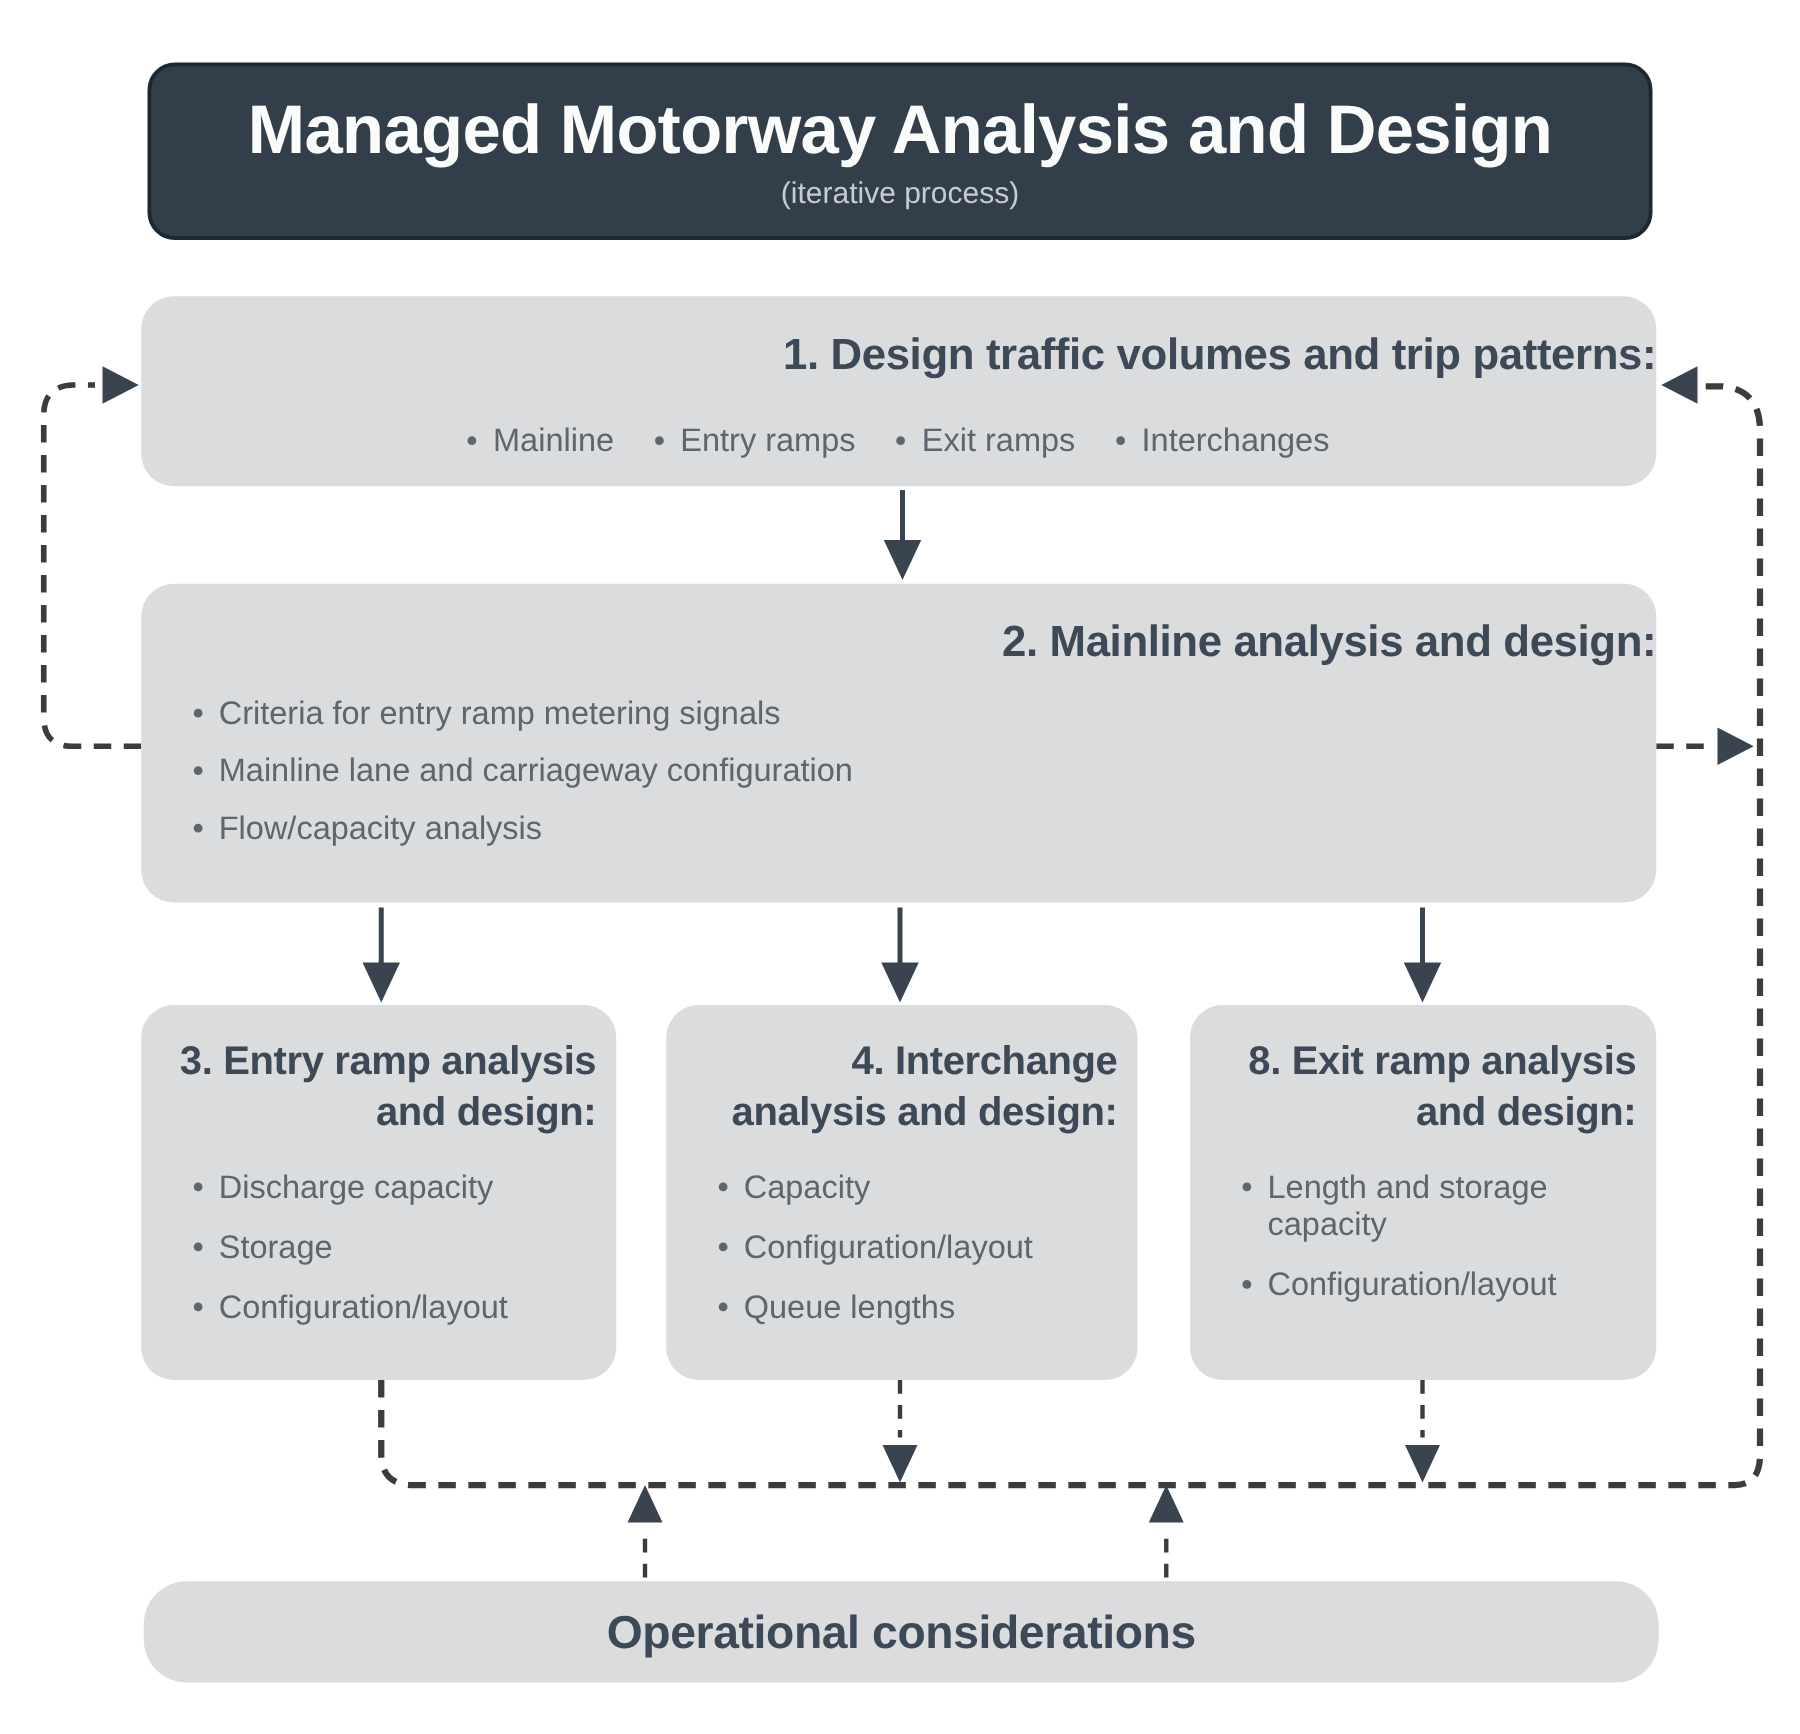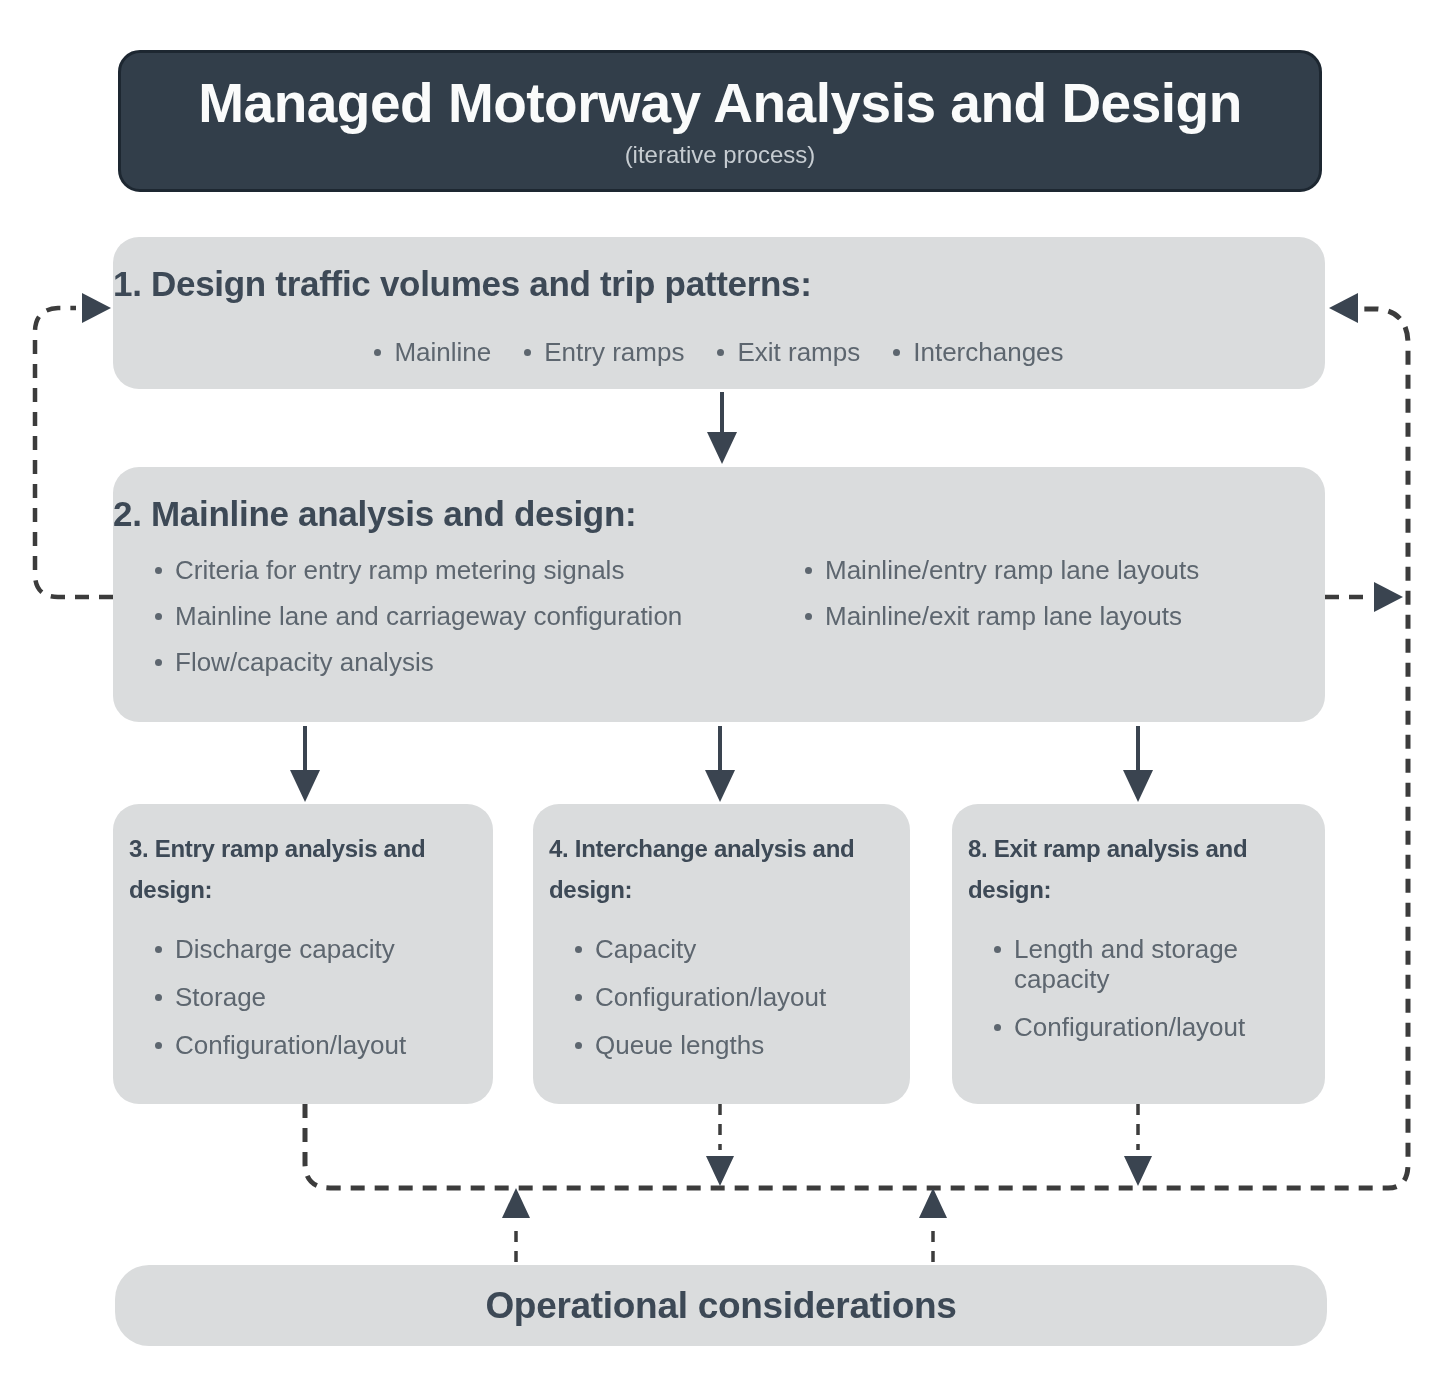--- a/index.html
+++ b/index.html
@@ -21,23 +21,23 @@
 
   .title-box{position:absolute;left:118px;top:50px;width:1204px;height:142px;
              background:var(--header-bg);border:3px solid var(--header-border);
              border-radius:22px;box-sizing:border-box;display:flex;flex-direction:column;
              align-items:center;justify-content:center;}
   .title{color:var(--title-text);font-size:55px;font-weight:bold;letter-spacing:-0.5px;line-height:1.1;}
   .subtitle{color:var(--subtitle-text);font-size:24px;margin-top:7px;}
 
   .box{position:absolute;background:var(--box-bg);border-radius:26px;box-sizing:border-box;
        color:var(--bullet-text);}
-  .box-heading{color:var(--heading-text);font-weight:bold;font-size:35px;text-align:left;
+  .box-heading{color:var(--heading-text);font-weight:bold;font-size:35px;text-align:right;
                letter-spacing:-0.3px;line-height:1.2;}
-  .small-heading{font-size:24px;line-height:41px;}
+  .small-heading{font-size:32px;line-height:41px;}
 
   .box1{left:113px;top:237px;width:1212px;height:152px;padding-top:26px;}
   .inline-bullets{display:flex;justify-content:center;gap:33px;list-style:none;
                   margin:32px 0 0;padding:0;font-size:26px;}
   .inline-bullets .bullet-row{margin:0;}
 
   .bullet-row{display:flex;align-items:flex-start;line-height:30px;}
   .dot{width:7px;height:7px;border-radius:50%;background:currentColor;flex:none;
        margin-top:12px;margin-right:13px;}
 
@@ -152,30 +152,20 @@
           </li>
         <li class="bullet-row">
             <span class="dot"></span>
             <span>Mainline lane and carriageway configuration</span>
           </li>
         <li class="bullet-row">
             <span class="dot"></span>
             <span>Flow/capacity analysis</span>
           </li>
       </ul>
-      <ul class="col-right" style="list-style:none;margin:0;padding:0;">
-        <li class="bullet-row">
-            <span class="dot"></span>
-            <span>Mainline/entry ramp lane layouts</span>
-          </li>
-        <li class="bullet-row">
-            <span class="dot"></span>
-            <span>Mainline/exit ramp lane layouts</span>
-          </li>
-      </ul>
     </div>
   </div>
 
   <div class="box box3">
     <div class="box-heading small-heading">3. Entry ramp analysis and design:</div>
     <ul class="v-bullets">
       <li class="bullet-row">
           <span class="dot"></span>
           <span>Discharge capacity</span>
         </li>

